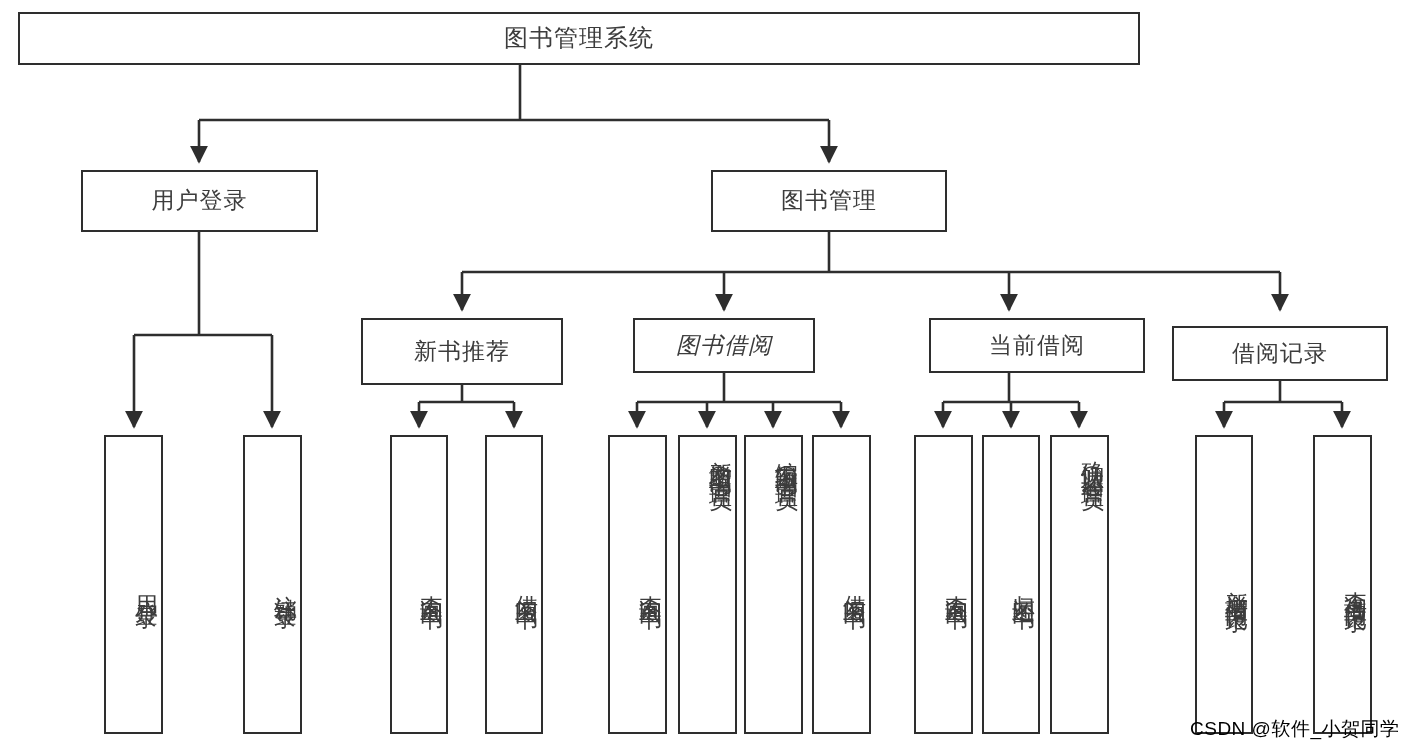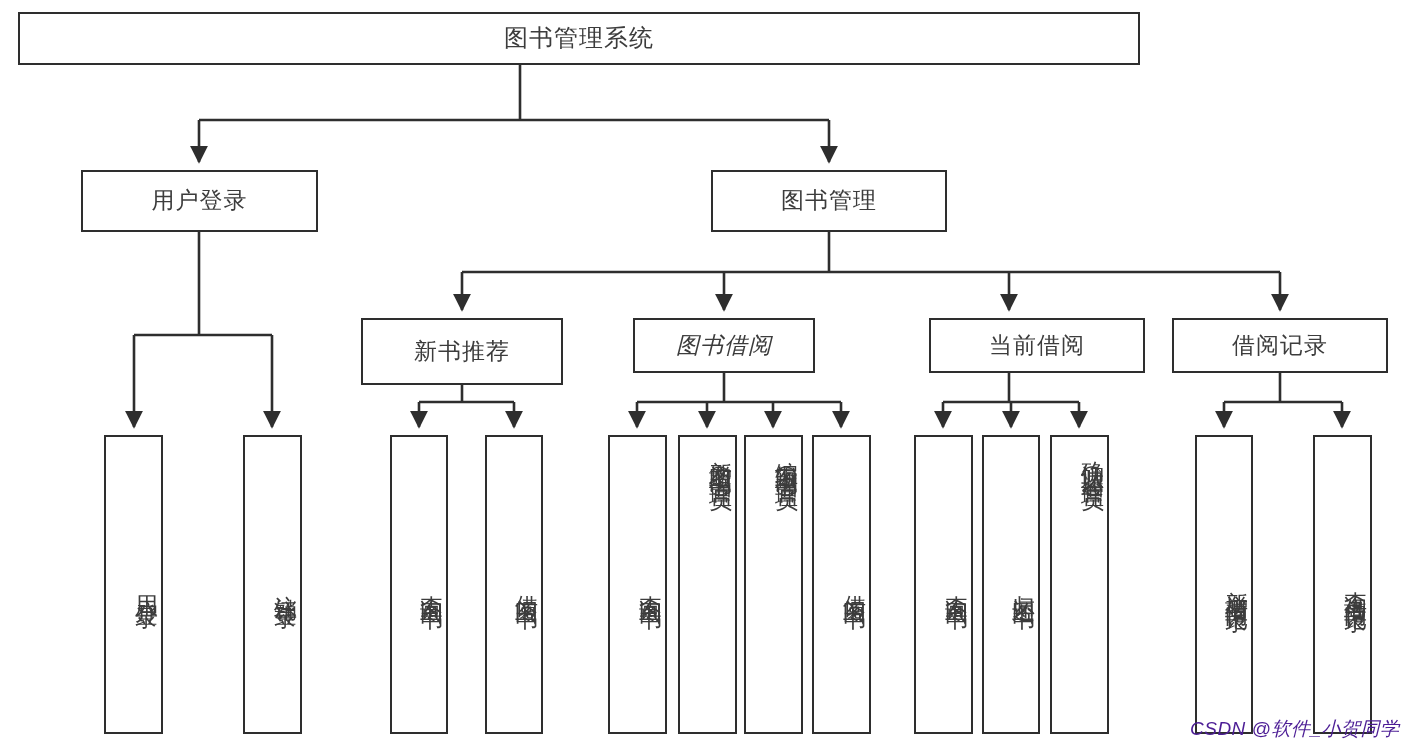--- a/index.html
+++ b/index.html
@@ -65,24 +65,23 @@
     width: 100%;
     height: 100%;
     display: flex;
     justify-content: center;
   }
   .vwrap.center { align-items: center; }
   .vwrap.start  { align-items: flex-start; padding-top: 6px; box-sizing: border-box; }
   .watermark {
     position: absolute;
     font-size: 19px;
-    color: #4c1d95;
+    color: #000000;
     white-space: nowrap;
     letter-spacing: 0.5px;
-    font-style: italic;
   }
 </style>
 </head>
 <body>
 
 <div id="canvas">
 
   <svg id="connectors" viewBox="0 0 1405 747" xmlns="http://www.w3.org/2000/svg">
     <defs>
       <marker id="arrow" viewBox="0 0 10 10" refX="9" refY="5" markerWidth="7" markerHeight="7" orient="auto-start-reverse">
@@ -146,21 +145,21 @@
 
   <div class="node h" style="left:361px; top:318px; width:202px; height:67px;">
     <span>新书推荐</span>
   </div>
   <div class="node h" style="left:633px; top:318px; width:182px; height:55px;font-style:italic;">
     <span>图书借阅</span>
   </div>
   <div class="node h" style="left:901px; top:318px; width:216px; height:55px;margin-left:28px;">
     <span>当前借阅</span>
   </div>
-  <div class="node h" style="left:1172px; top:318px; width:216px; height:55px;">
+  <div class="node h" style="left:1172px; top:326px; width:216px; height:55px;">
     <span>借阅记录</span>
   </div>
 
   <div class="node v" style="left:104px; top:435px; width:59px; height:299px;">
     <span class="vwrap center">
       <span class="vtext">用户登录</span>
     </span>
   </div>
   <div class="node v" style="left:243px; top:435px; width:59px; height:299px;">
     <span class="vwrap center">

